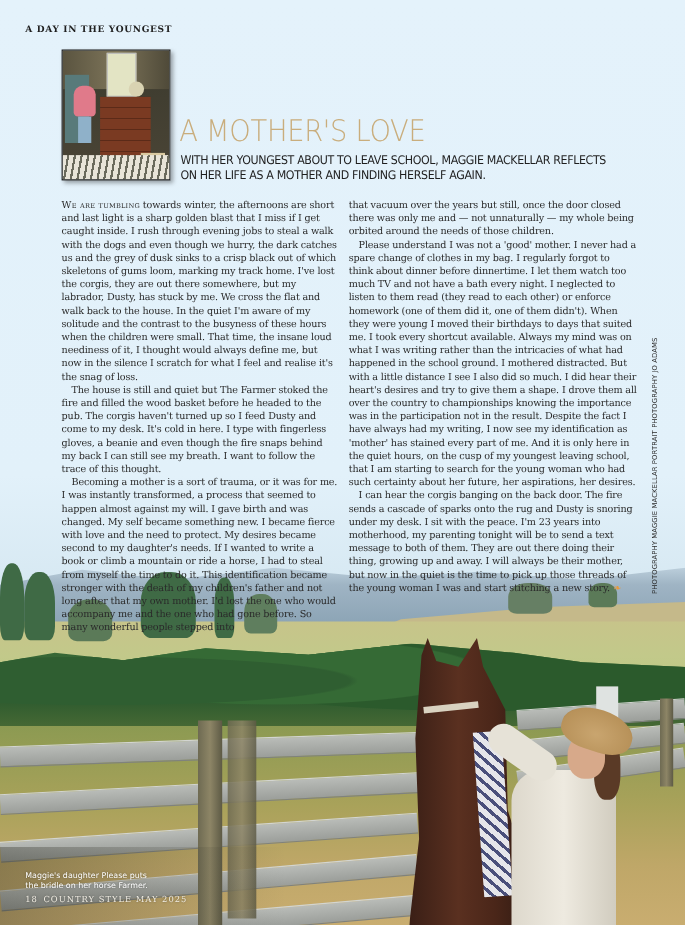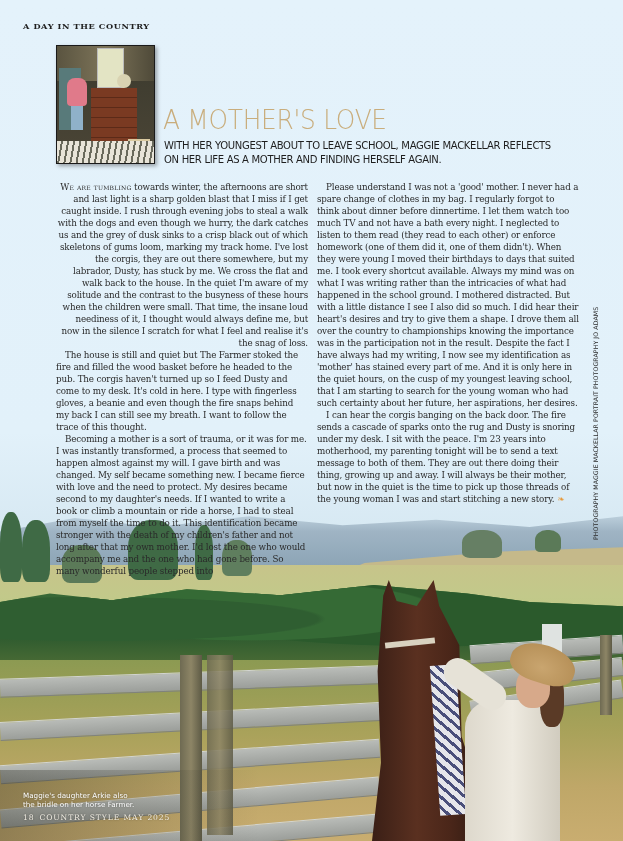--- a/index.html
+++ b/index.html
@@ -73,21 +73,21 @@
            letter-spacing: -0.3px; color: #c9ad7c; line-height: 1; transform: scaleX(0.92); transform-origin: left; }
   .deck { position: absolute; left: 164px; top: 139px; width: 420px; z-index: 2; margin: 0;
           font-family: "DejaVu Sans", sans-serif; font-size: 10.8px; line-height: 14px;
           color: #1e1e1e; text-transform: uppercase; letter-spacing: -0.35px; transform: scaleX(0.93); transform-origin: left; }
 
   .col { position: absolute; z-index: 2; top: 181px; font-family: "DejaVu Serif", serif;
          font-size: 8.75px; line-height: 12px; color: #2a2a2a; letter-spacing: -0.15px; }
   .col-left { left: 56px; width: 252px; }
   .col-right { left: 317px; width: 262px; }
   .col p { margin: 0; text-indent: 9px; text-align: left; }
-  .col p.first { text-indent: 0; text-align: right; }
+  .col p.first { text-indent: 0; }
   .lead-in { font-variant: small-caps; letter-spacing: 0.2px; }
   .end-mark { color: #e79a3c; margin-left: 3px; }
 
   .credit { position: absolute; left: 592px; top: 540px; z-index: 2; transform: rotate(-90deg);
             transform-origin: left top; white-space: nowrap;
             font-family: "DejaVu Sans", sans-serif; font-size: 6.2px; letter-spacing: 0.1px; color: #2b2b2b; }
 
   .caption { position: absolute; left: 23px; top: 791px; z-index: 2; font-family: "DejaVu Sans", sans-serif;
              font-size: 7.2px; line-height: 9px; color: #ffffff; text-shadow: 0 0 2px rgba(0,0,0,0.4); }
   .folio { position: absolute; left: 23px; top: 813px; z-index: 2; font-family: "DejaVu Serif", serif;
@@ -132,21 +132,21 @@
     <div class="halter"></div>
     <div class="rope"></div>
     <div class="girl-shirt"></div>
     <div class="girl-arm"></div>
     <div class="girl-hair"></div>
     <div class="girl-face"></div>
     <div class="hat"></div>
     <div class="photo-shade"></div>
   </div>
 
-  <div class="section-label">A DAY IN THE COUNTRY</div>
+  <div class="section-label">A DAY IN THE YOUNGEST</div>
 
   <div class="portrait">
     <div class="wall"></div>
     <div class="door"></div>
     <div class="artwork"></div>
     <div class="lamp"></div>
     <div class="dresser"></div>
     <div class="woman"></div>
     <div class="legs"></div>
     <div class="chair"></div>
@@ -156,27 +156,28 @@
   <h1 class="title">A MOTHER'S LOVE</h1>
   <p class="deck">WITH HER YOUNGEST ABOUT TO LEAVE SCHOOL, MAGGIE MACKELLAR REFLECTS ON HER LIFE AS A MOTHER AND FINDING HERSELF AGAIN.</p>
 
   <div class="col col-left">
     <p class="first"><span class="lead-in">We are tumbling</span><span> towards winter, the afternoons are short and last light is a sharp golden blast that I miss if I get caught inside. I rush through evening jobs to steal a walk with the dogs and even though we hurry, the dark catches us and the grey of dusk sinks to a crisp black out of which skeletons of gums loom, marking my track home. I've lost the corgis, they are out there somewhere, but my labrador, Dusty, has stuck by me. We cross the flat and walk back to the house. In the quiet I'm aware of my solitude and the contrast to the busyness of these hours when the children were small. That time, the insane loud neediness of it, I thought would always define me, but now in the silence I scratch for what I feel and realise it's the snag of loss.</span></p>
     <p>The house is still and quiet but The Farmer stoked the fire and filled the wood basket before he headed to the pub. The corgis haven't turned up so I feed Dusty and come to my desk. It's cold in here. I type with fingerless gloves, a beanie and even though the fire snaps behind my back I can still see my breath. I want to follow the trace of this thought.</p>
     <p>Becoming a mother is a sort of trauma, or it was for me. I was instantly transformed, a process that seemed to happen almost against my will. I gave birth and was changed. My self became something new. I became fierce with love and the need to protect. My desires became second to my daughter's needs. If I wanted to write a book or climb a mountain or ride a horse, I had to steal from myself the time to do it. This identification became stronger with the death of my children's father and not long after that my own mother. I'd lost the one who would accompany me and the one who had gone before. So many wonderful people stepped into</p>
   </div>
 
   <div class="col col-right">
+    <p class="first">that vacuum over the years but still, once the door closed there was only me and — not unnaturally — my whole being orbited around the needs of those children.</p>
     <p>Please understand I was not a 'good' mother. I never had a spare change of clothes in my bag. I regularly forgot to think about dinner before dinnertime. I let them watch too much TV and not have a bath every night. I neglected to listen to them read (they read to each other) or enforce homework (one of them did it, one of them didn't). When they were young I moved their birthdays to days that suited me. I took every shortcut available. Always my mind was on what I was writing rather than the intricacies of what had happened in the school ground. I mothered distracted. But with a little distance I see I also did so much. I did hear their heart's desires and try to give them a shape. I drove them all over the country to championships knowing the importance was in the participation not in the result. Despite the fact I have always had my writing, I now see my identification as 'mother' has stained every part of me. And it is only here in the quiet hours, on the cusp of my youngest leaving school, that I am starting to search for the young woman who had such certainty about her future, her aspirations, her desires.</p>
     <p><span>I can hear the corgis banging on the back door. The fire sends a cascade of sparks onto the rug and Dusty is snoring under my desk. I sit with the peace. I'm 23 years into motherhood, my parenting tonight will be to send a text message to both of them. They are out there doing their thing, growing up and away. I will always be their mother, but now in the quiet is the time to pick up those threads of the young woman I was and start stitching a new story.</span><span class="end-mark">❧</span></p>
   </div>
 
   <div class="credit">PHOTOGRAPHY MAGGIE MACKELLAR  PORTRAIT PHOTOGRAPHY JO ADAMS</div>
 
   <div class="caption">
-    <div>Maggie's daughter Arkie also</div>
+    <div>Maggie's daughter Please puts</div>
     <div>the bridle on her horse Farmer.</div>
   </div>
 
   <div class="folio">
     <span class="num">18</span><span>COUNTRY STYLE MAY 2025</span>
   </div>
 </div>
 
 </body></html>

